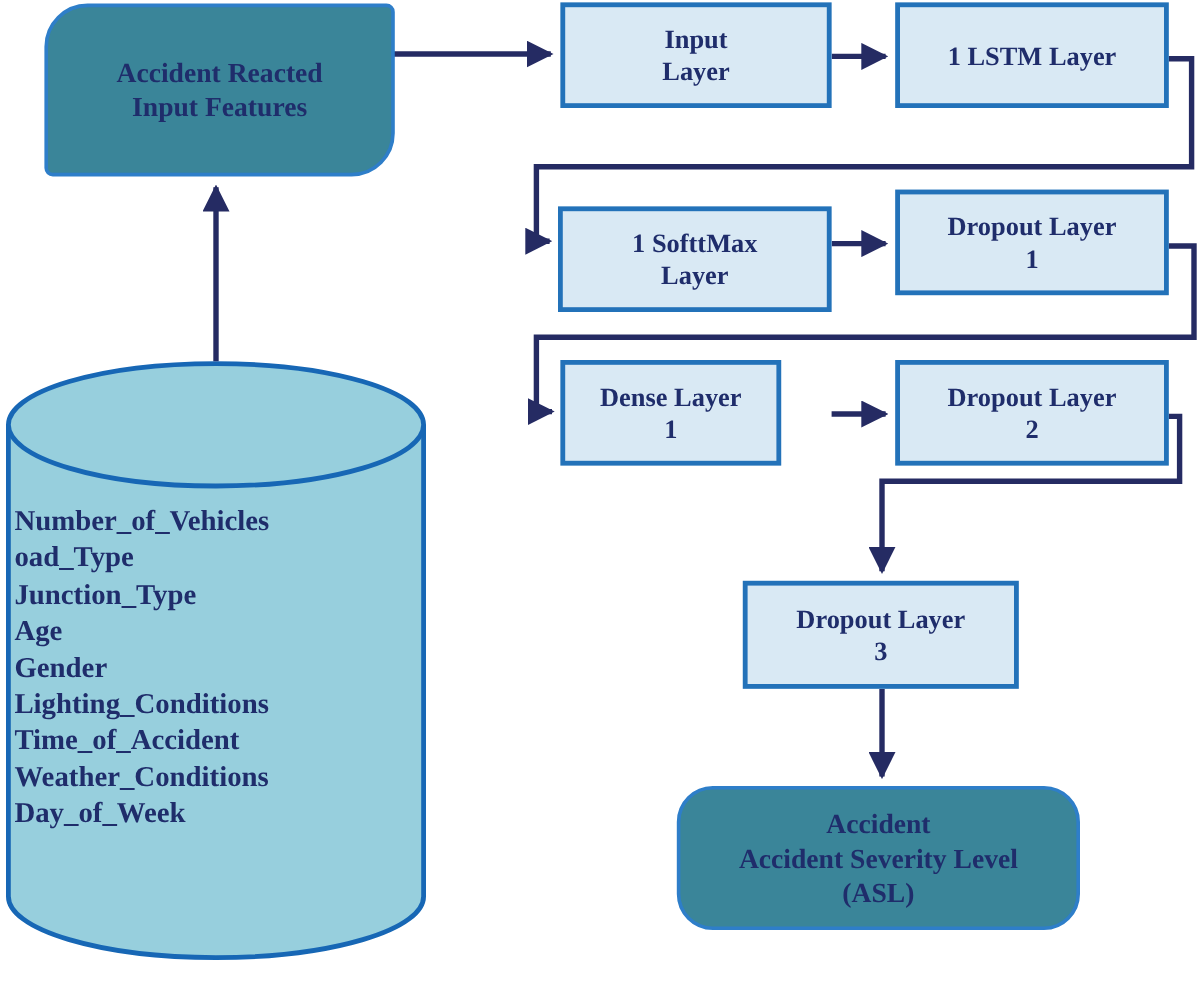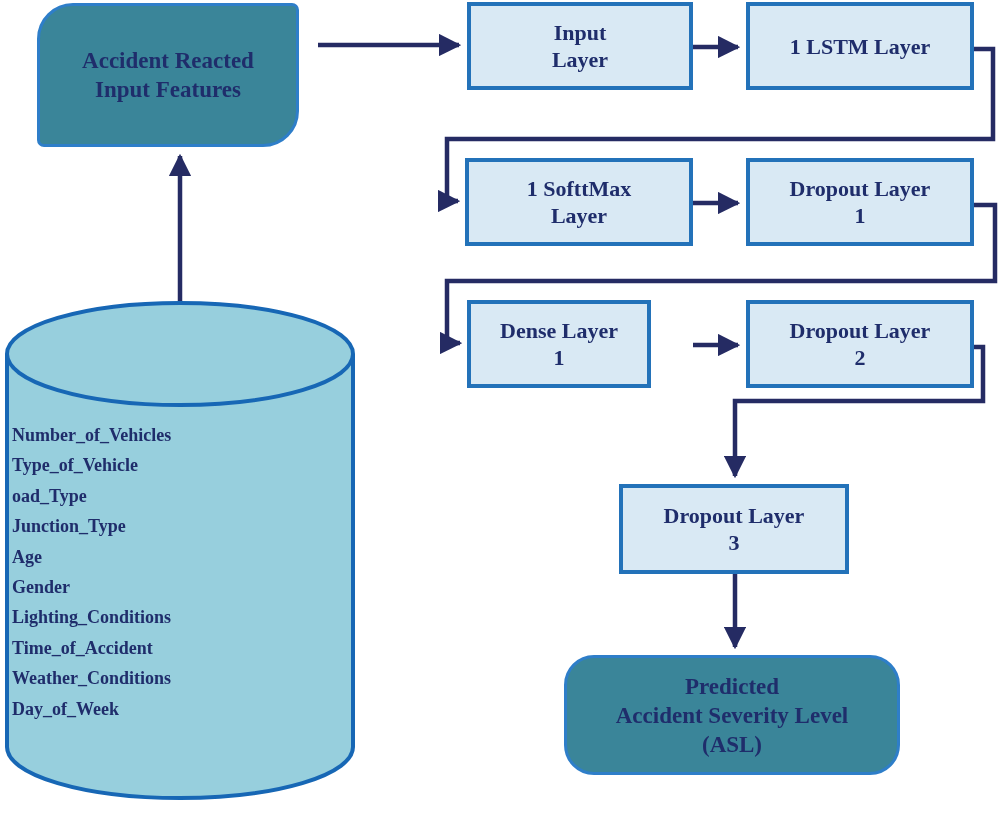--- a/index.html
+++ b/index.html
@@ -20,32 +20,32 @@
     text-align:center;
   }
   .rect-node{
     background:var(--node-fill);border:4px solid var(--node-border);
     font-size:22px;line-height:27px;
   }
   .teal-node{
     background:var(--teal-fill);border:3px solid var(--teal-border);
     font-size:23px;line-height:29px;color:var(--text);
   }
-  .accident{left:37px;top:3px;width:262px;height:144px;border-radius:36px 7px 36px 7px;}
+  .accident{left:37px;top:3px;width:292px;height:144px;border-radius:36px 7px 36px 7px;}
   .predicted{left:564px;top:655px;width:336px;height:120px;border-radius:30px;}
   .n-input   {left:467px;top:2px;  width:226px;height:88px;}
   .n-lstm    {left:746px;top:2px;  width:228px;height:88px;text-align:center;}
-  .n-softmax {left:465px;top:158px;width:228px;height:88px;}
+  .n-softmax {left:465px;top:172px;width:228px;height:88px;}
   .n-drop1   {left:746px;top:158px;width:228px;height:88px;}
   .n-dense1  {left:467px;top:300px;width:184px;height:88px;}
   .n-drop2   {left:746px;top:300px;width:228px;height:88px;}
   .n-drop3   {left:619px;top:484px;width:230px;height:90px;}
   .features{
     position:absolute;left:12px;top:420px;width:340px;z-index:2;
-    font-size:18px;line-height:30.4px;text-align:left;
+    font-size:24px;line-height:30.4px;text-align:left;
   }
   .feat{white-space:nowrap;}
 </style>
 </head>
 <body>
 
 <div class="canvas">
 
   <svg class="layer-svg" viewBox="0 0 1000 819" xmlns="http://www.w3.org/2000/svg">
     <defs>
@@ -105,28 +105,27 @@
     <div>Dropout Layer</div>
     <div>2</div>
   </div>
 
   <div class="node rect-node n-drop3">
     <div>Dropout Layer</div>
     <div>3</div>
   </div>
 
   <div class="node teal-node predicted">
-    <div>Predicted</div>
+    <div>Accident</div>
     <div>Accident Severity Level</div>
     <div>(ASL)</div>
   </div>
 
   <div class="features">
     <div class="feat">Number_of_Vehicles</div>
-    <div class="feat">Type_of_Vehicle</div>
     <div class="feat">oad_Type</div>
     <div class="feat">Junction_Type</div>
     <div class="feat">Age</div>
     <div class="feat">Gender</div>
     <div class="feat">Lighting_Conditions</div>
     <div class="feat">Time_of_Accident</div>
     <div class="feat">Weather_Conditions</div>
     <div class="feat">Day_of_Week</div>
   </div>
 

